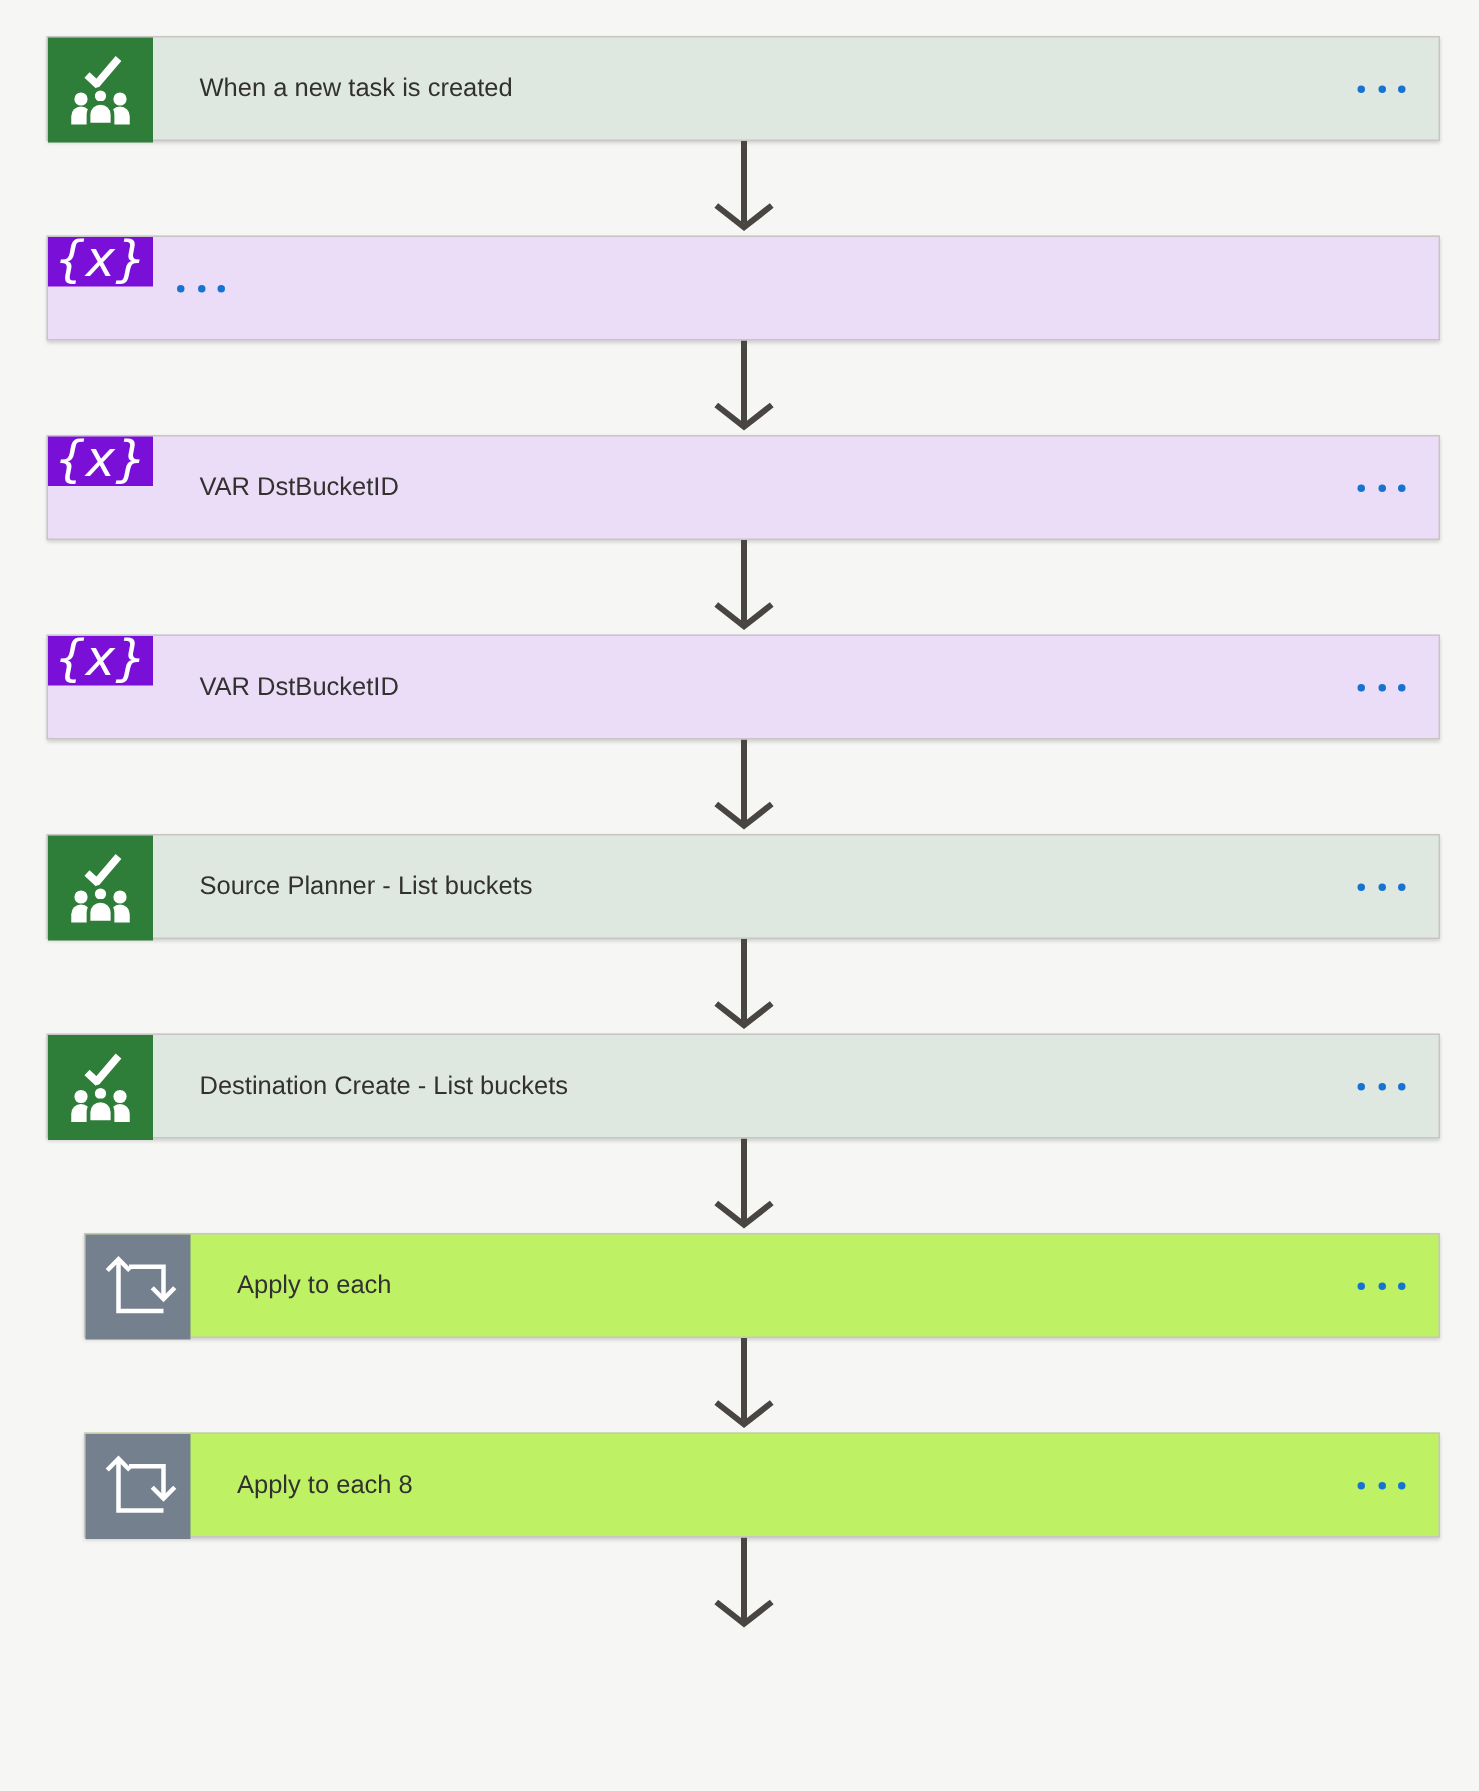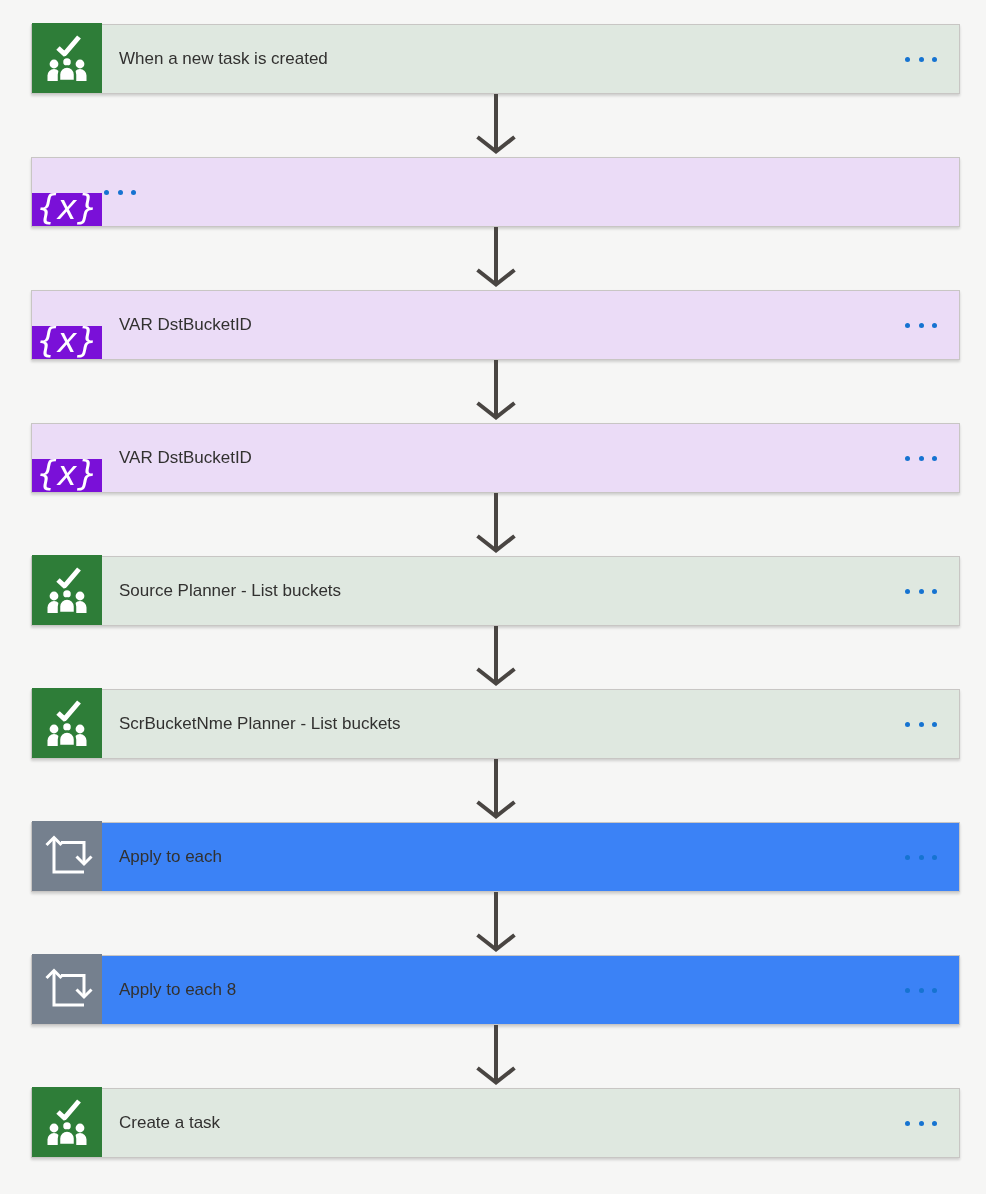--- a/index.html
+++ b/index.html
@@ -11,38 +11,39 @@
   }
   #canvas {
     box-sizing:border-box;
     width:986px; height:1194px;
     padding:24px 26px 0 31px;
     display:flex; flex-direction:column;
   }
   .card {
     box-sizing:border-box;
     height:70px; flex:0 0 70px;
-    display:flex; align-items:flex-end;
+    display:flex; align-items:flex-start;
     border:1px solid #c8c6c4;
     box-shadow:0 1.5px 2.5px rgba(0,0,0,.16);
     cursor:pointer;
+    gap:14px;
   }
   .icon-box {
     flex:0 0 70px; width:70px;
     display:flex; align-items:center; justify-content:center;
   }
   .ic { display:none; }
   .type-planner  .icon-box { background:#2e7d38; }
   .type-planner  { background:#dfe8e0; }
   .type-planner  .planner-icon { display:block; }
   .type-variable .icon-box { background:#7a10d8; }
   .type-variable { background:#ebdcf7; }
   .type-variable .variable-icon { display:block; }
   .type-control  .icon-box { background:#75808e; }
-  .type-control  { background:#3b82f6; }
+  .type-control  { background:#bef264;margin-left:25px; }
   .type-control  .control-icon { display:block; }
   .variable-icon {
     color:#ffffff; font-size:33px; line-height:1;
     font-style:italic; font-family:"DejaVu Sans", sans-serif;
     transform:translateY(-2px);
   }
   .title {
     flex:1 1 auto;
     align-self:center;
     margin-left:17px;
@@ -206,21 +207,21 @@
           <polyline points="26,25 32.5,31 47,14" fill="none" stroke="#ffffff" stroke-width="5"></polyline>
           <circle cx="22" cy="41" r="4.4" fill="#ffffff"></circle>
           <path d="M15.5,58 v-5.5 a6.5,6.5 0 0 1 13,0 V58 z" fill="#ffffff"></path>
           <circle cx="48" cy="41" r="4.4" fill="#ffffff"></circle>
           <path d="M41.5,58 v-5.5 a6.5,6.5 0 0 1 13,0 V58 z" fill="#ffffff"></path>
           <circle class="sep" cx="35" cy="39" r="5" fill="#ffffff" stroke-width="2.5" stroke="#2e7d38"></circle>
           <path class="sep" d="M27,58 v-6.5 a8,8 0 0 1 16,0 V58 z" fill="#ffffff" stroke-width="2.5" stroke="#2e7d38"></path>
         </svg>
 
       </div>
-      <span class="title">ScrBucketNme Planner - List buckets</span>
+      <span class="title">Destination Create - List buckets</span>
       <button class="menu">
         <span class="dot"></span>
         <span class="dot"></span>
         <span class="dot"></span>
       </button>
     </div>
 
     <div class="arrow">
       <svg width="44" height="63" viewBox="0 0 44 63">
         <line x1="22" y1="0" x2="22" y2="55"></line>
@@ -273,34 +274,13 @@
       </button>
     </div>
 
     <div class="arrow">
       <svg width="44" height="63" viewBox="0 0 44 63">
         <line x1="22" y1="0" x2="22" y2="55"></line>
         <polyline points="3.5,43 22,57.5 40.5,43"></polyline>
       </svg>
     </div>
 
-    <div class="card type-planner">
-      <div class="icon-box">
-
-        <svg class="ic planner-icon" width="70" height="70" viewBox="0 0 70 70">
-          <polyline points="26,25 32.5,31 47,14" fill="none" stroke="#ffffff" stroke-width="5"></polyline>
-          <circle cx="22" cy="41" r="4.4" fill="#ffffff"></circle>
-          <path d="M15.5,58 v-5.5 a6.5,6.5 0 0 1 13,0 V58 z" fill="#ffffff"></path>
-          <circle cx="48" cy="41" r="4.4" fill="#ffffff"></circle>
-          <path d="M41.5,58 v-5.5 a6.5,6.5 0 0 1 13,0 V58 z" fill="#ffffff"></path>
-          <circle class="sep" cx="35" cy="39" r="5" fill="#ffffff" stroke-width="2.5" stroke="#2e7d38"></circle>
-          <path class="sep" d="M27,58 v-6.5 a8,8 0 0 1 16,0 V58 z" fill="#ffffff" stroke-width="2.5" stroke="#2e7d38"></path>
-        </svg>
-
-      </div>
-      <span class="title">Create a task</span>
-      <button class="menu">
-        <span class="dot"></span>
-        <span class="dot"></span>
-        <span class="dot"></span>
-      </button>
-    </div>
   </div>
 
 </body></html>

